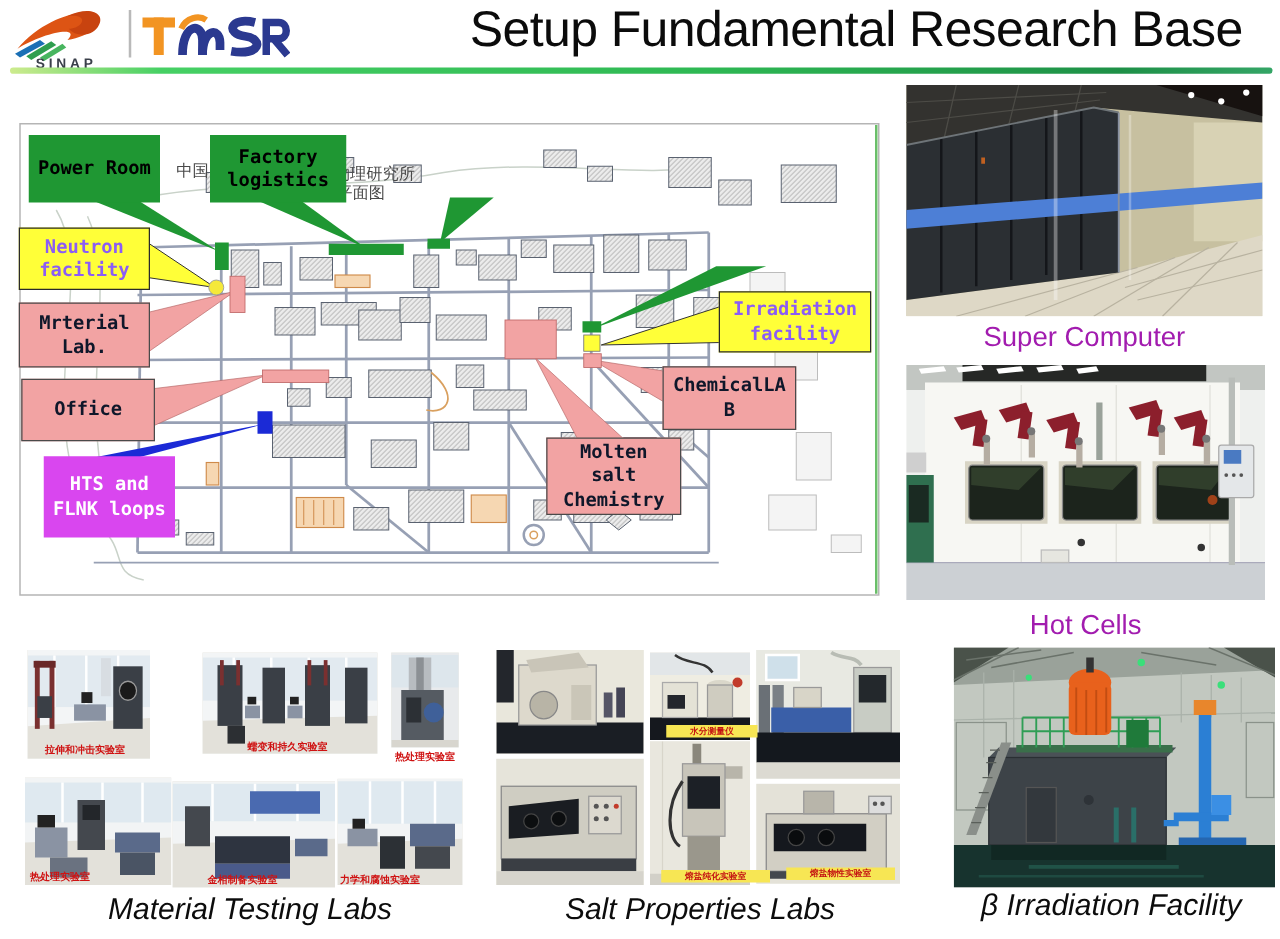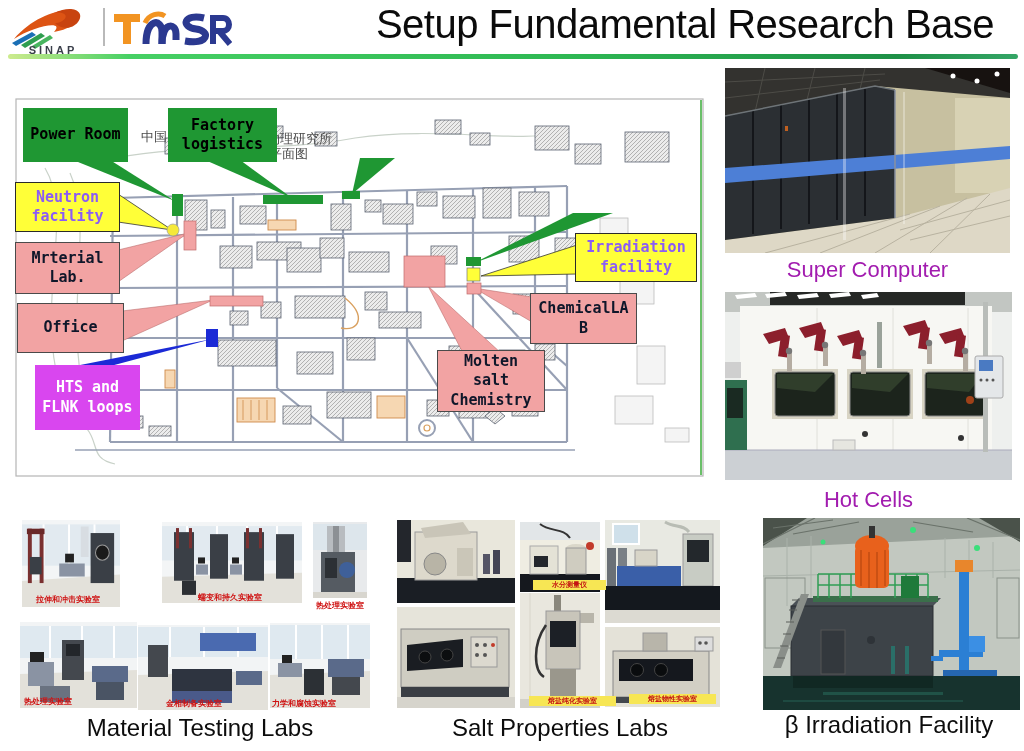--- a/index.html
+++ b/index.html
@@ -15,21 +15,21 @@
   
   .callout{position:absolute;z-index:3;display:flex;align-items:center;justify-content:center;
          text-align:center;font-family:"DejaVu Sans Mono",monospace;font-weight:bold;
          font-size:15px;line-height:1.3;white-space:pre-line;box-sizing:border-box;}
   .co-green{background:#1f9733;color:#000;}
   .co-yellow{background:#ffff38;color:#8b5cf6;border:1.5px solid #2a2a2a;}
   .co-pink{background:#f2a3a3;color:#0f172a;border:1.5px solid #4a4a4a;}
   .co-blue{background:#d946ef;color:#fff;}
   
   .photo-caption{position:absolute;text-align:center;color:#a21caf;font-size:22px;}
-  .bottom-caption{position:absolute;text-align:center;color:#0c0c0c;font-size:24px;}
+  .bottom-caption{position:absolute;text-align:center;color:#0c0c0c;font-size:24px;font-style:italic;}
   
   .tile{position:absolute;overflow:hidden;background:#e8e8e2;}
   .tile svg{display:block;width:100%;height:100%;}
   .red-tag{position:absolute;color:#cf1212;font-size:8px;font-weight:bold;
          filter:blur(0.35px);white-space:nowrap;z-index:4;font-family:"DejaVu Sans",sans-serif;}
   .yellow-tag{position:absolute;color:#c41212;font-size:7px;font-weight:bold;background:#f7e654;
          padding:0 19px;filter:blur(0.3px);white-space:nowrap;z-index:4;font-family:Liberation Mono, monospace;}
 </style>
 </head>
 <body>

